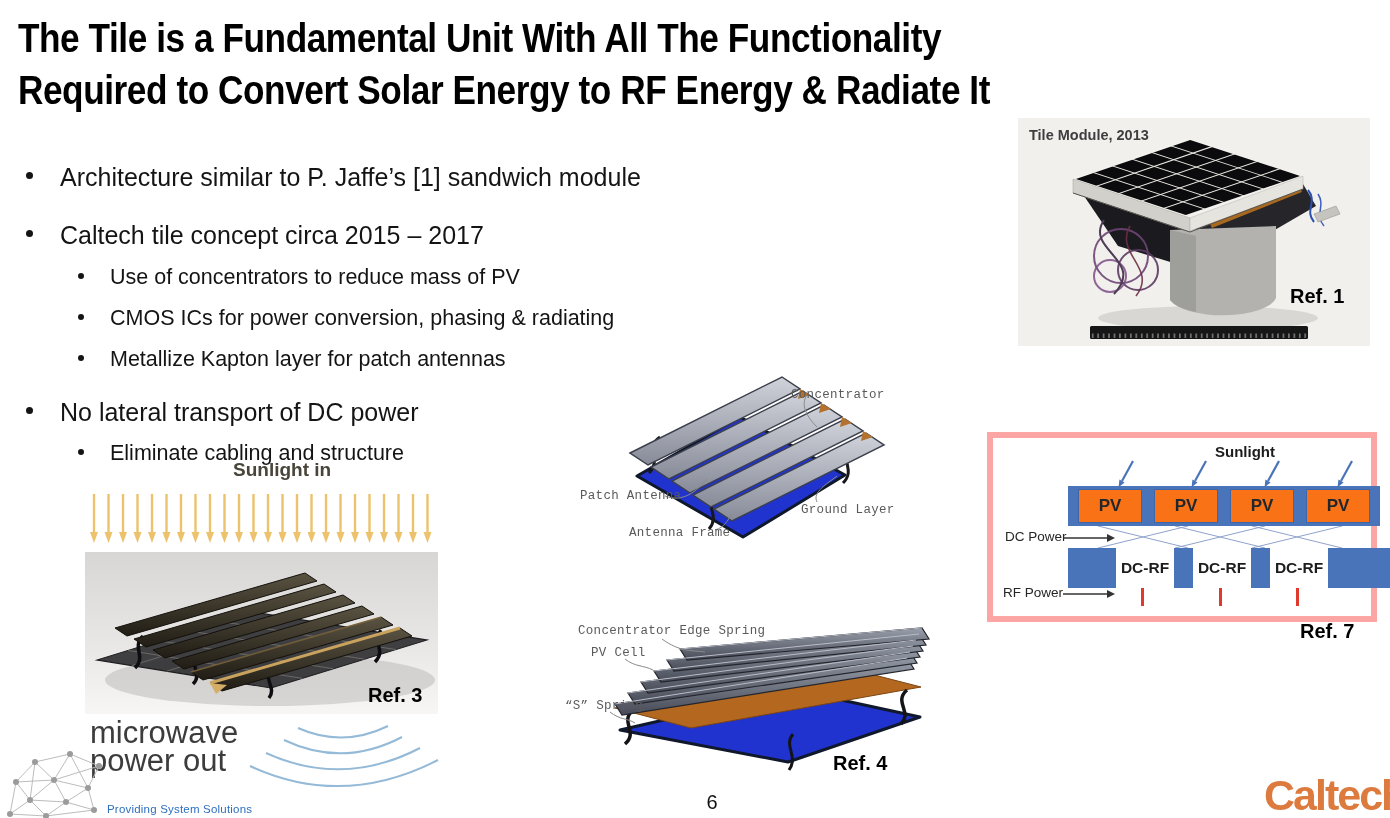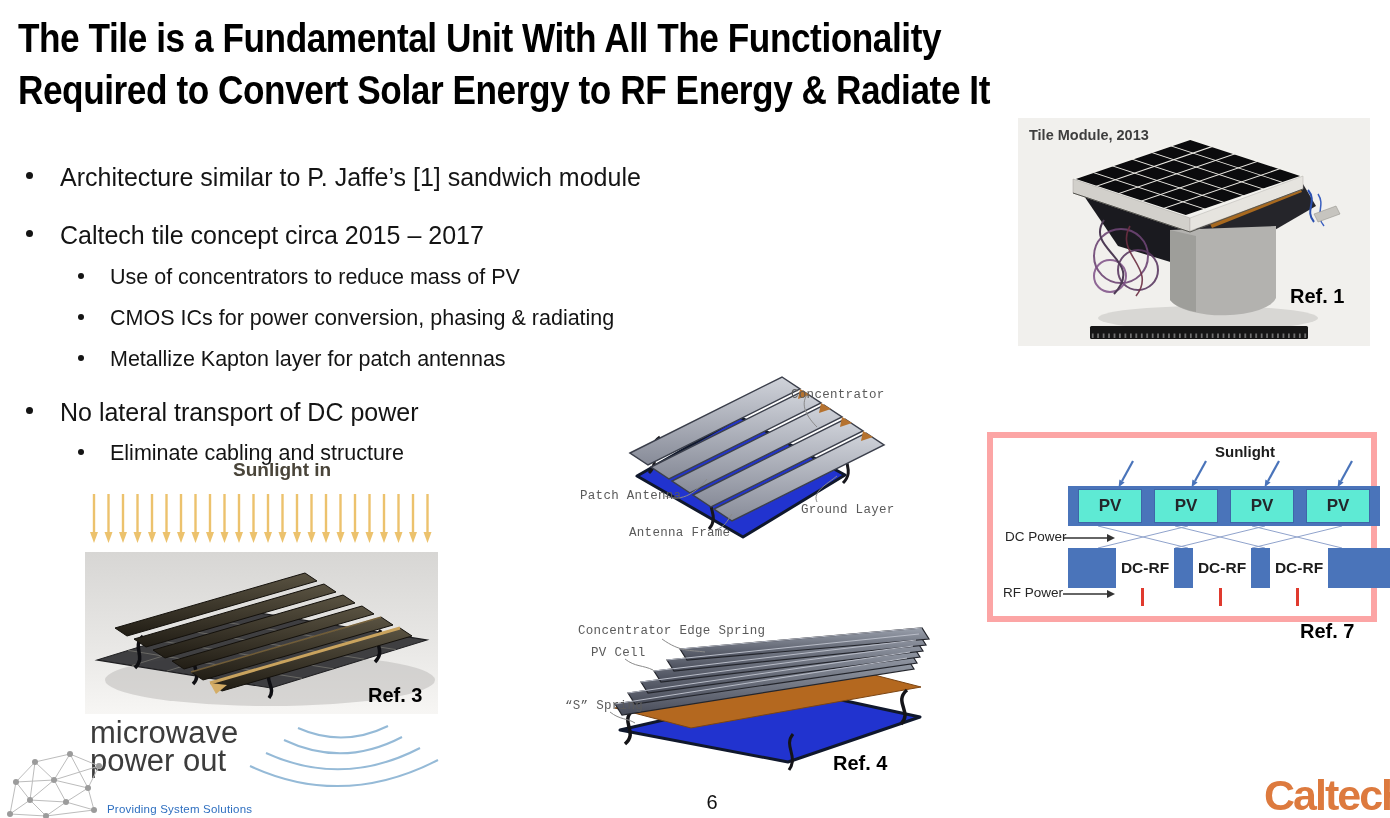--- a/index.html
+++ b/index.html
@@ -25,21 +25,21 @@
   .page-number{position:absolute;left:700px;top:791px;width:24px;text-align:center;font-size:20px;color:#111;}
   .tagline{position:absolute;left:107px;top:803px;font-size:11.5px;font-weight:normal;color:#2e6fc0;white-space:nowrap;letter-spacing:0.2px;}
   .caltech-wrap{position:absolute;left:1264px;top:772px;width:126px;height:46px;overflow:hidden;}
   .caltech-text{font-size:43px;font-weight:bold;color:#dd7a3e;letter-spacing:-2px;white-space:nowrap;line-height:46px;}
   
   .tile-photo{position:absolute;left:1018px;top:118px;width:352px;height:228px;background:#f1f0ed;}
   
   .rf-panel{position:absolute;left:987px;top:432px;width:390px;height:190px;background:#ffffff;border:6px solid #fca5a5;box-sizing:border-box;}
   .rf-sunlight{position:absolute;left:222px;top:5px;font-size:15px;font-weight:bold;color:#1c1c1c;}
   .pv-row{position:absolute;left:75px;top:48px;width:312px;height:40px;background:#4a74ba;}
-  .pv-box{position:absolute;top:3px;width:64px;height:34px;background:#5eead4;border:1px solid #3f66a8;box-sizing:border-box;display:flex;align-items:center;justify-content:center;font-weight:bold;font-size:17px;color:#23272b;}
+  .pv-box{position:absolute;top:3px;width:64px;height:34px;background:#f97316;border:1px solid #3f66a8;box-sizing:border-box;display:flex;align-items:center;justify-content:center;font-weight:bold;font-size:17px;color:#23272b;}
   .dcrf-row{position:absolute;left:75px;top:110px;width:373px;height:40px;background:#4a74ba;padding-left:44px;}
   .dcrf-box{position:absolute;top:0;width:58px;height:40px;background:#ffffff;display:flex;align-items:center;justify-content:center;font-weight:bold;font-size:15.5px;color:#1c1c1c;}
   .flow-label{position:absolute;font-size:13.5px;font-weight:normal;color:#262626;white-space:nowrap;}
   .red-tick{position:absolute;width:3px;height:18px;background:#e03a2e;top:150px;}
   .antenna-bar{position:absolute;left:77px;top:161px;width:310px;height:22px;background:#a9a437;display:flex;align-items:center;justify-content:center;font-size:16px;font-weight:bold;color:#fdf8e2;letter-spacing:1px;}
   svg{display:block;}
 </style>
 </head>
 <body>
 

